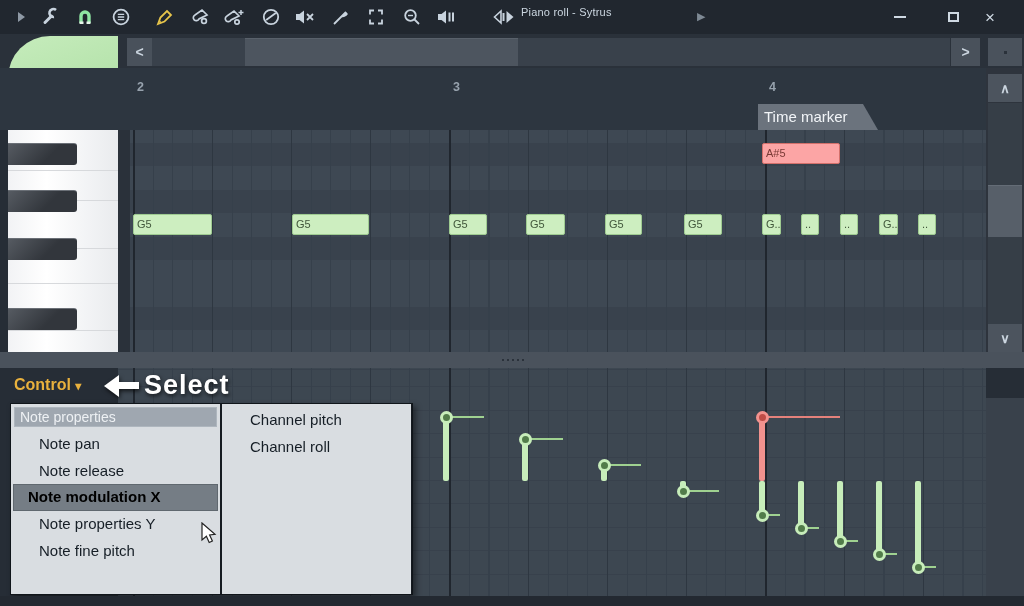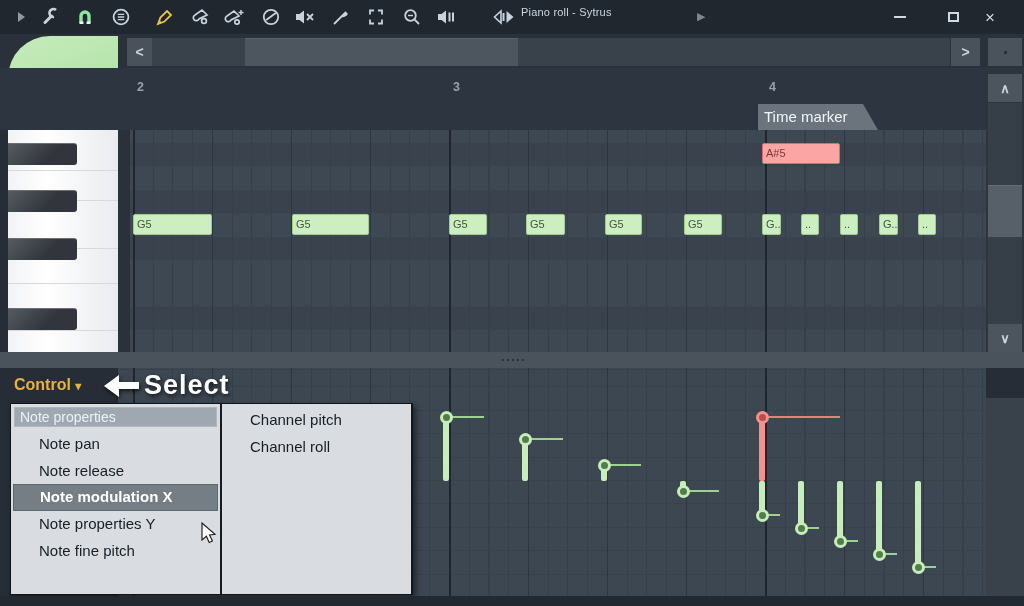--- a/index.html
+++ b/index.html
@@ -92,21 +92,21 @@
   .sel-arrow:before { content:""; position:absolute; left:0; top:0; border-top:11px solid transparent; border-bottom:11px solid transparent; border-right:15px solid #fff; }
   .sel-arrow:after { content:""; position:absolute; left:13px; top:7.5px; width:22px; height:7px; background:#fff; }
   #select-text { color:#fff; font-size:27px; font-weight:bold; letter-spacing:1px; }
 
   
   #menu { position:absolute; left:10px; top:35px; width:403px; height:192px; background:#161b21; border:1px solid #10151a; display:flex; gap:2px; box-shadow:3px 3px 6px rgba(0,0,0,.45); }
   .panel { background:#d9dde1; height:100%; padding-top:3px; }
   .panel.left { width:209px; } .panel.right { width:189px; }
   .mhead { height:20px; margin:0 3px 4px 3px; background:#9fa7b0; border:1px solid #aeb6be; color:#eef1f4; font-size:14px; line-height:18px; padding-left:5px; }
   .mitem { height:26.7px; line-height:26.7px; font-size:15px; color:#161e26; padding-left:28px; cursor:pointer; }
-  .mitem.hl { background:#757d85; border:1px solid #60686f; color:#ffffff; font-weight:bold; margin:0 2px; padding-left:26px; line-height:24.7px; }
+  .mitem.hl { background:#757d85; border:1px solid #60686f; color:#000000; font-weight:bold; margin:0 2px; padding-left:14px; line-height:24.7px; }
 
   #cursor { position:absolute; left:200px; top:154px; z-index:50; }
   #bottomstrip { left:0; top:596px; width:1024px; height:10px; background:#232931; }
 </style>
 </head>
 <body>
 
 <div class="abs" id="titlebar">
   <span class="tbicon" style="left:10px">
     <svg width="12" height="14">

